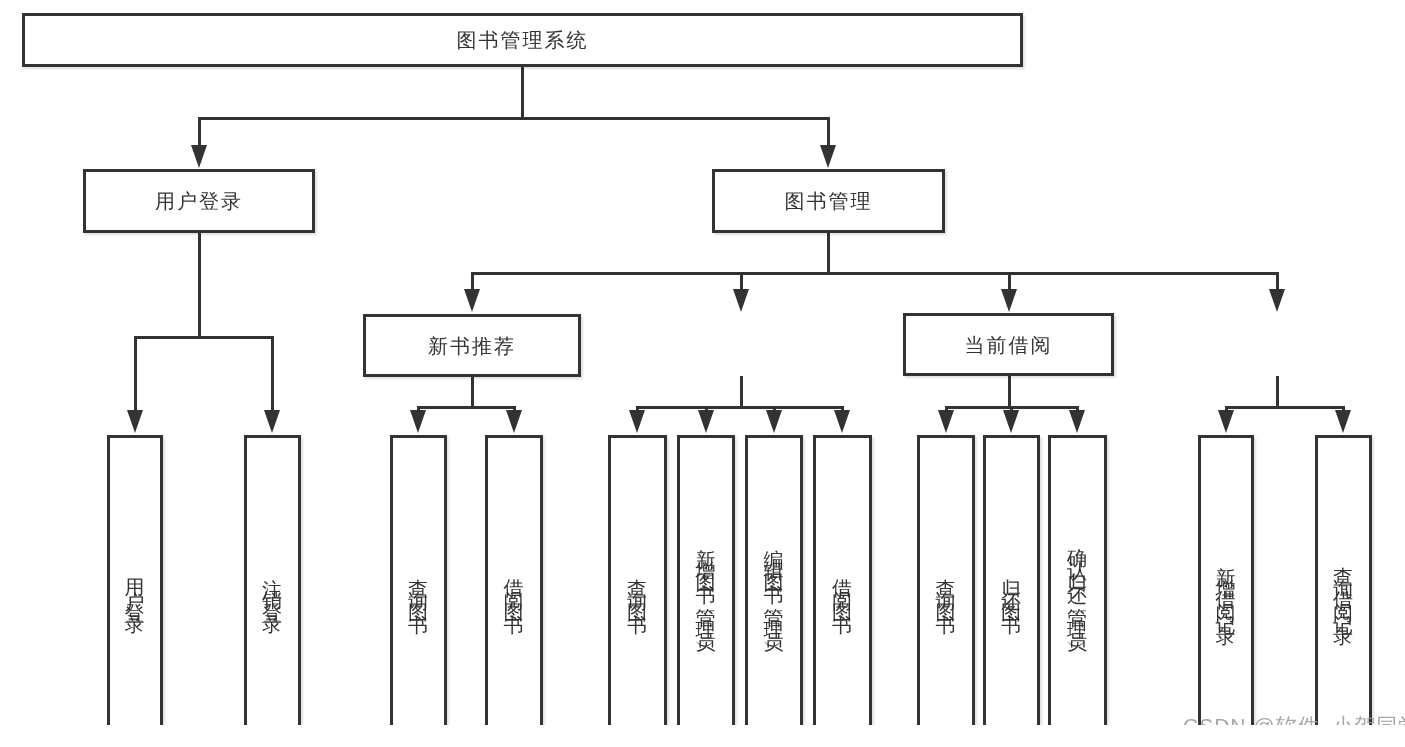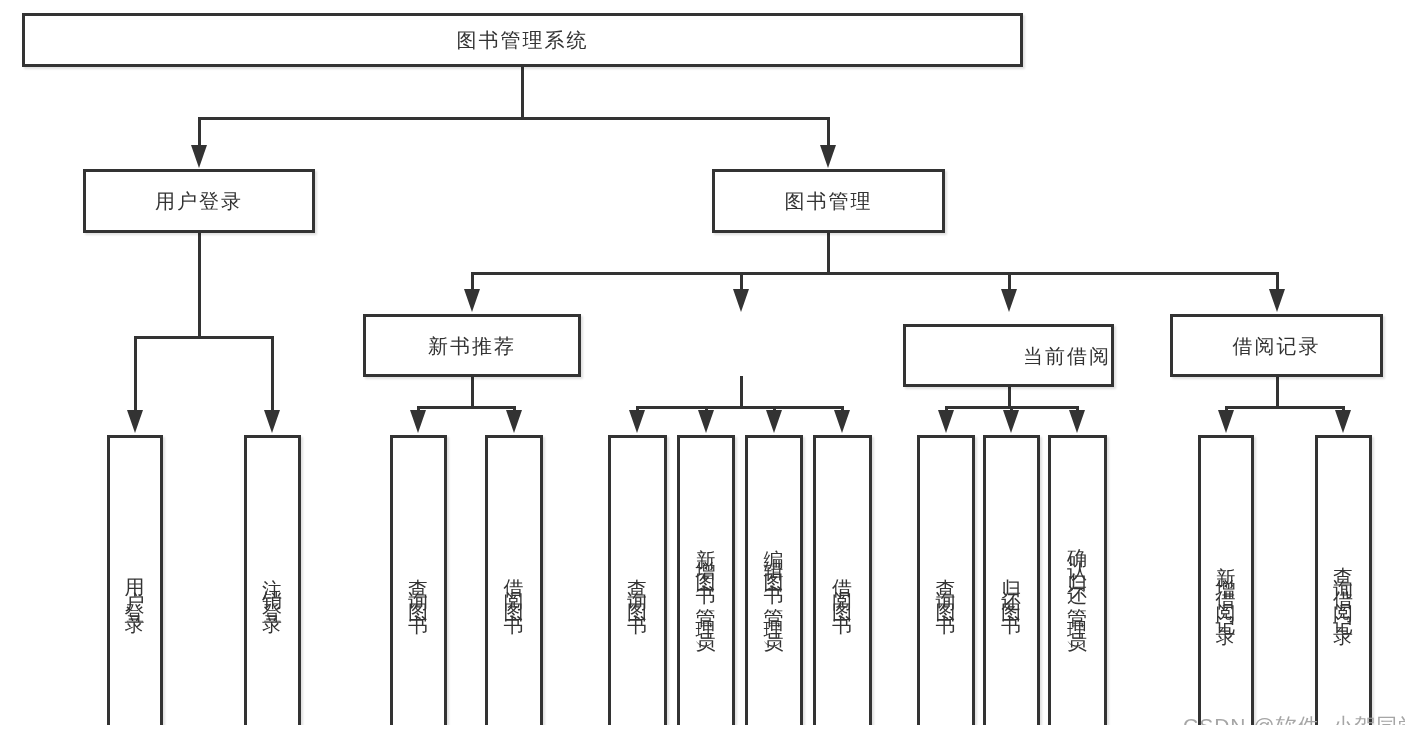--- a/index.html
+++ b/index.html
@@ -129,25 +129,22 @@
       </div>
       <div class="node" style="left: 83px; top: 169px; width: 232px; height: 64px;">
         <span class="label">用户登录</span>
       </div>
       <div class="node" style="left: 712px; top: 169px; width: 233px; height: 64px;">
         <span class="label">图书管理</span>
       </div>
       <div class="node" style="left: 363px; top: 314px; width: 218px; height: 63px;">
         <span class="label">新书推荐</span>
       </div>
-      <div class="node" style="left: 903px; top: 324px; width: 211px; height: 63px; justify-content: flex-end;">
+      <div class="node" style="left: 903px; top: 313px; width: 211px; height: 63px;">
         <span class="label">当前借阅</span>
-      </div>
-      <div class="node" style="left: 1170px; top: 314px; width: 213px; height: 63px;">
-        <span class="label">借阅记录</span>
       </div>
       <div class="node v" style="left: 107px; top: 435px; width: 56px; height: 303px;">
         <span class="label">用户登录</span>
       </div>
       <div class="node v" style="left: 244px; top: 435px; width: 57px; height: 303px;">
         <span class="label">注销登录</span>
       </div>
       <div class="node v" style="left: 390px; top: 435px; width: 57px; height: 303px;">
         <span class="label">查询图书</span>
       </div>

